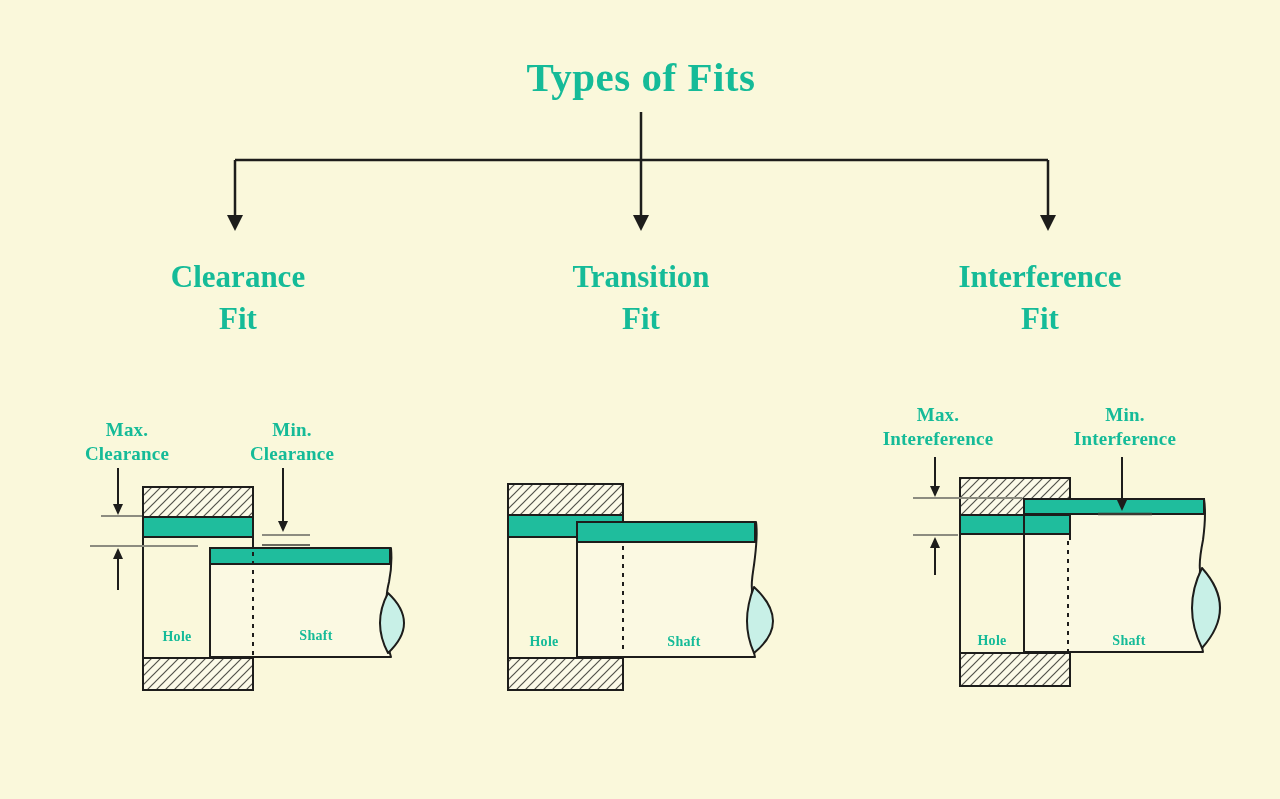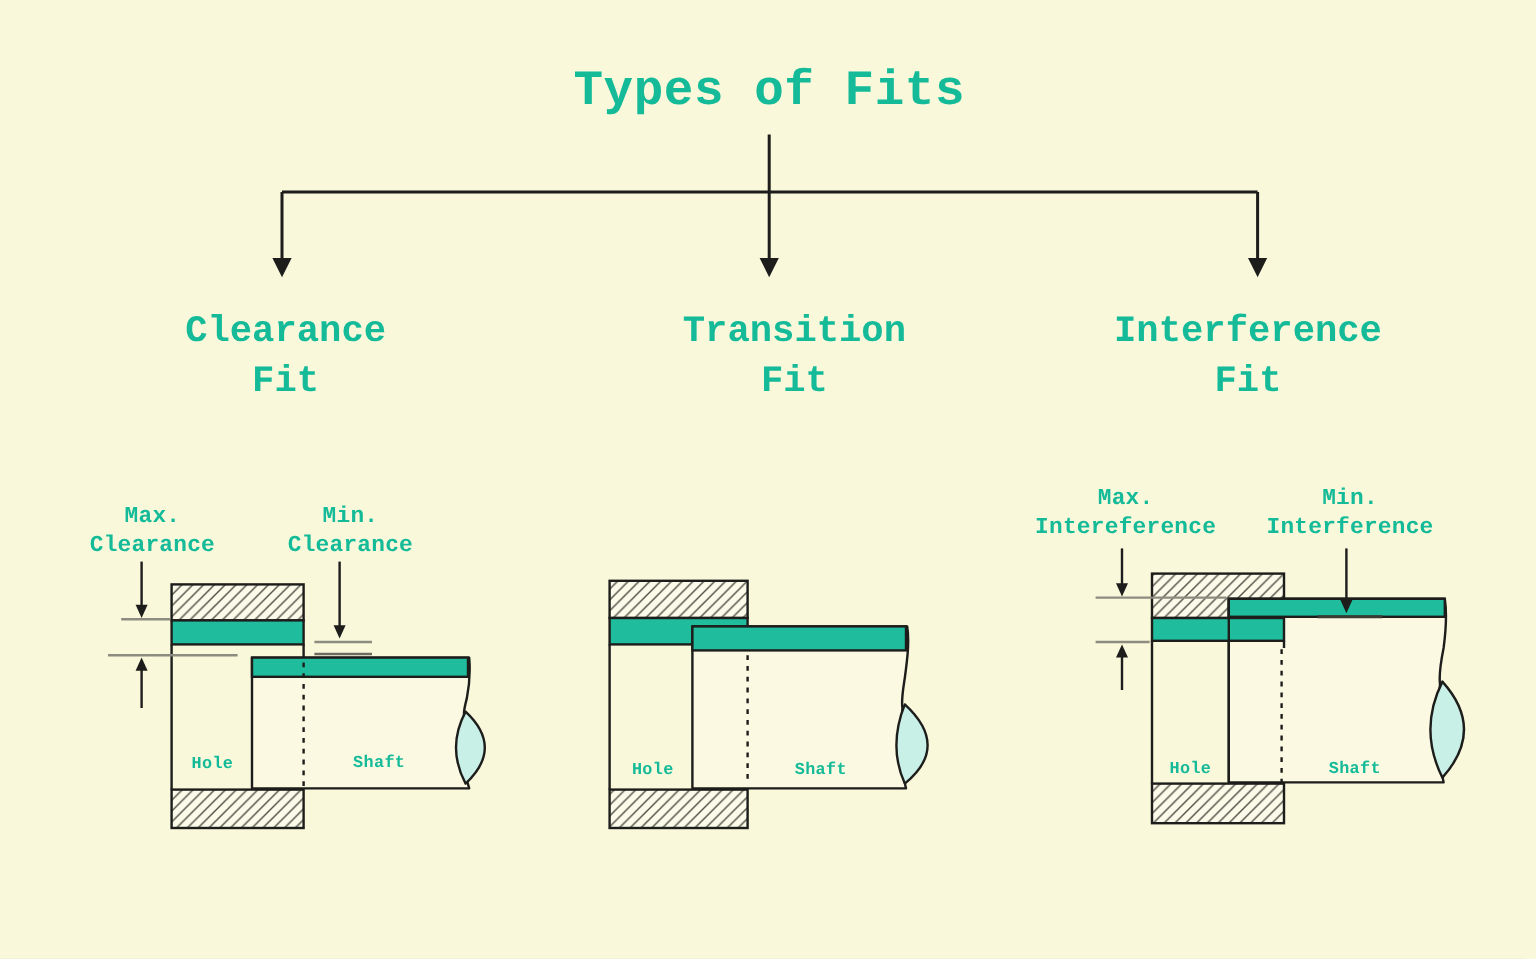--- a/index.html
+++ b/index.html
@@ -1,18 +1,18 @@
 <!DOCTYPE html>
 <html><head>
 <meta charset="utf-8">
 <style>
   html,body{margin:0;padding:0;background:#e8e6d0;}
   .canvas{
     position:relative;width:1280px;height:799px;background:#FAF8DB;overflow:hidden;
-    font-family:Liberation Mono, monospace;
+    font-family:Liberation Serif, serif;
   }
   svg.art{position:absolute;left:0;top:0;width:1280px;height:799px;}
   .lbl{
     position:absolute;transform:translate(-50%,-50%);
     color:#15BB98;font-weight:bold;text-align:center;white-space:nowrap;
   }
   .title{font-size:41px;letter-spacing:.5px;}
   .cat{font-size:31px;line-height:42px;}
   .dim{font-size:19px;line-height:24px;letter-spacing:.2px;}
   .hs{font-size:14px;letter-spacing:.3px;}
@@ -99,21 +99,21 @@
       </g>
     </g>
   </svg>
 
   <div class="lbl title" style="left:641px;top:77px;">Types of Fits</div>
 
   <div class="lbl cat" style="left:238px;top:298px;">
     <span class="ln">Clearance</span>
     <span class="ln">Fit</span>
   </div>
-  <div class="lbl cat" style="left:662px;top:298px;">
+  <div class="lbl cat" style="left:641px;top:298px;">
     <span class="ln">Transition</span>
     <span class="ln">Fit</span>
   </div>
   <div class="lbl cat" style="left:1040px;top:298px;">
     <span class="ln">Interference</span>
     <span class="ln">Fit</span>
   </div>
 
   <div class="lbl dim" style="left:127px;top:442px;">
     <span class="ln">Max.</span>

